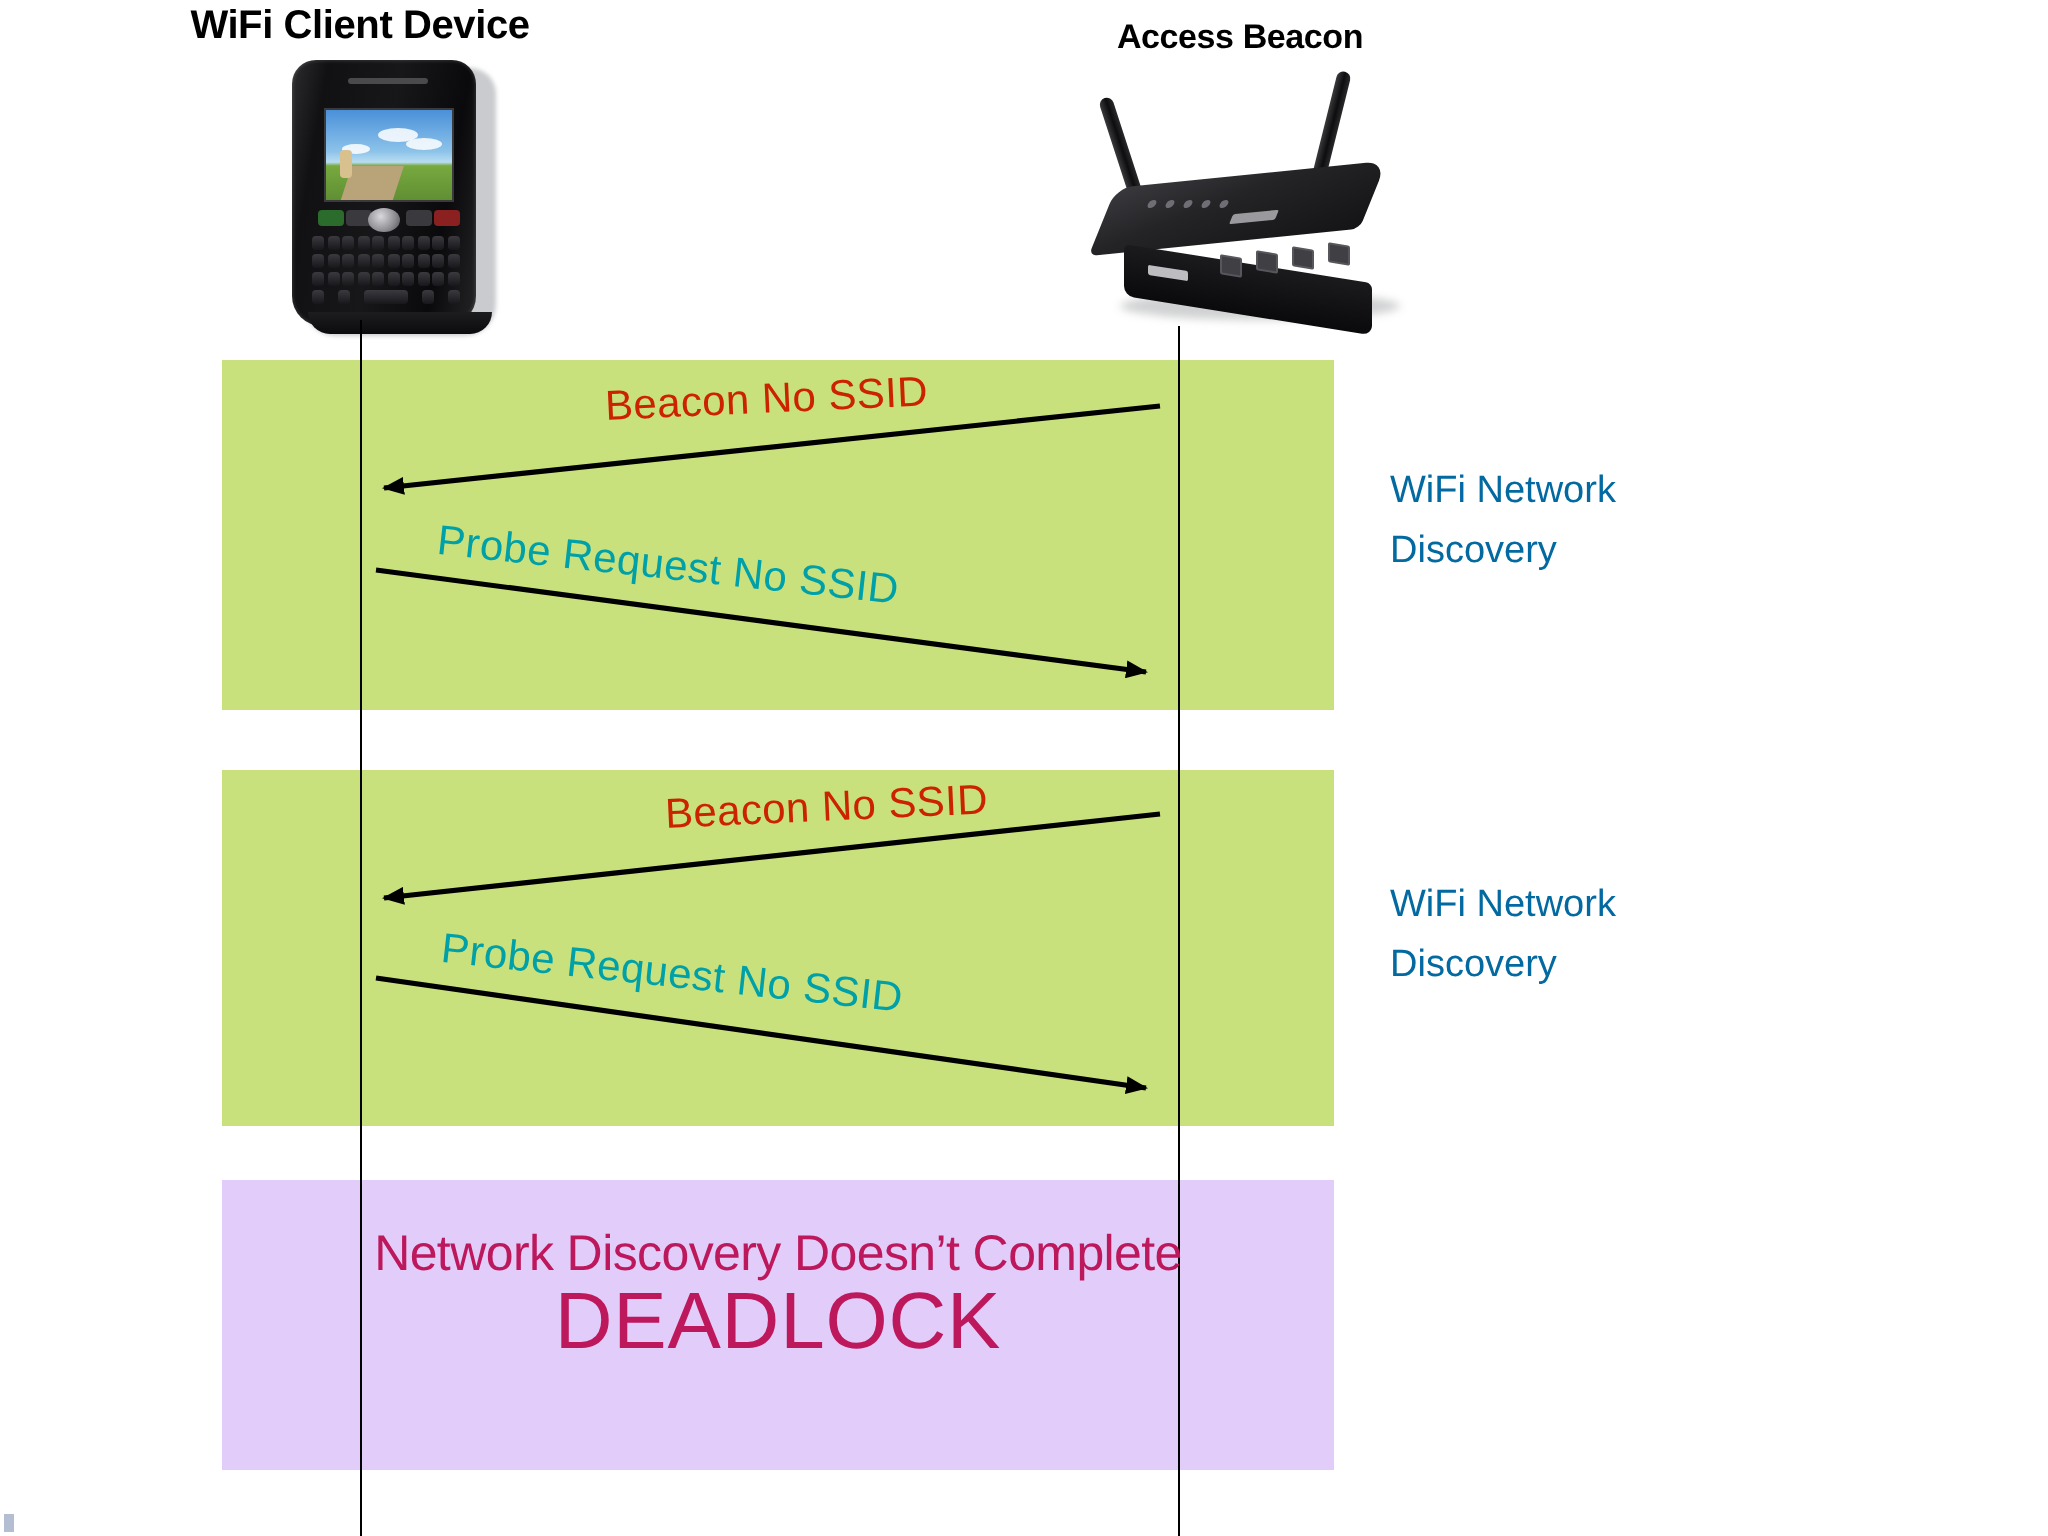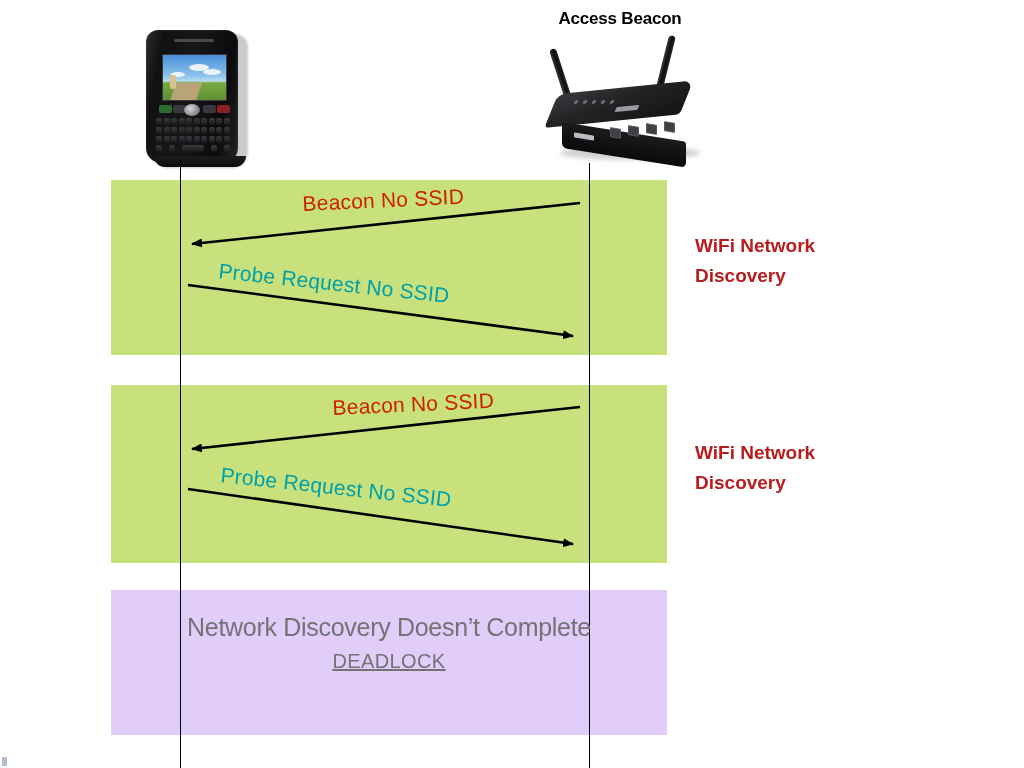--- a/index.html
+++ b/index.html
@@ -310,68 +310,68 @@
   .msg-probe  { color: #00a0a8; }
   #label-beacon-1 { left: 302px; top: 192px; transform: rotate(-2.6deg); transform-origin: left top; }
   #label-probe-1  { left: 220px; top: 259px; transform: rotate(6.2deg);  transform-origin: left top; }
   #label-beacon-2 { left: 332px; top: 396px; transform: rotate(-2.6deg); transform-origin: left top; }
   #label-probe-2  { left: 222px; top: 463px; transform: rotate(6.2deg);  transform-origin: left top; }
 
   
   .phase-note {
     position: absolute;
     font-family: "Liberation Sans", sans-serif;
-    font-weight: bold;
+    font-weight: normal;
     font-size: 19px;
     line-height: 30px;
-    color: #b91c1c;
+    color: #0369a1;
     white-space: pre-line;
   }
   #note-discovery-1 { left: 695px; top: 231px; }
   #note-discovery-2 { left: 695px; top: 438px; }
 
   
   #deadlock-text {
     position: absolute;
     left: 111px;
     top: 612px;
     width: 556px;
     text-align: center;
-    color: #737373;
+    color: #be185d;
     font-family: "Liberation Sans", sans-serif;
   }
   .deadlock-line-1,
   .deadlock-line-2 {
     font-size: 25px;
     line-height: 30px;
     letter-spacing: -0.3px;
   }
   .deadlock-line-3 {
-    font-size: 20px;
+    font-size: 40px;
     line-height: 38px;
     letter-spacing: 0.4px;
-    text-decoration: underline;
   }
 
   
   #corner-artifact {
     position: absolute;
     left: 2px;
     top: 757px;
     width: 5px;
     height: 9px;
     background: #9aa8c4;
     opacity: 0.75;
   }
 </style>
 </head>
 <body>
 
 <div id="canvas">
 
+  <div class="actor-title" id="client-title">WiFi Client Device</div>
   <div class="actor-title" id="ap-title">Access Beacon</div>
 
   <div class="device" id="phone-device">
     <div id="phone-shadow"></div>
     <div id="phone-body">
       <div id="phone-speaker"></div>
       <div id="phone-brand"></div>
       <div id="phone-screen">
         <div class="screen-cloud" id="cloud-a"></div>
         <div class="screen-cloud" id="cloud-b"></div>

